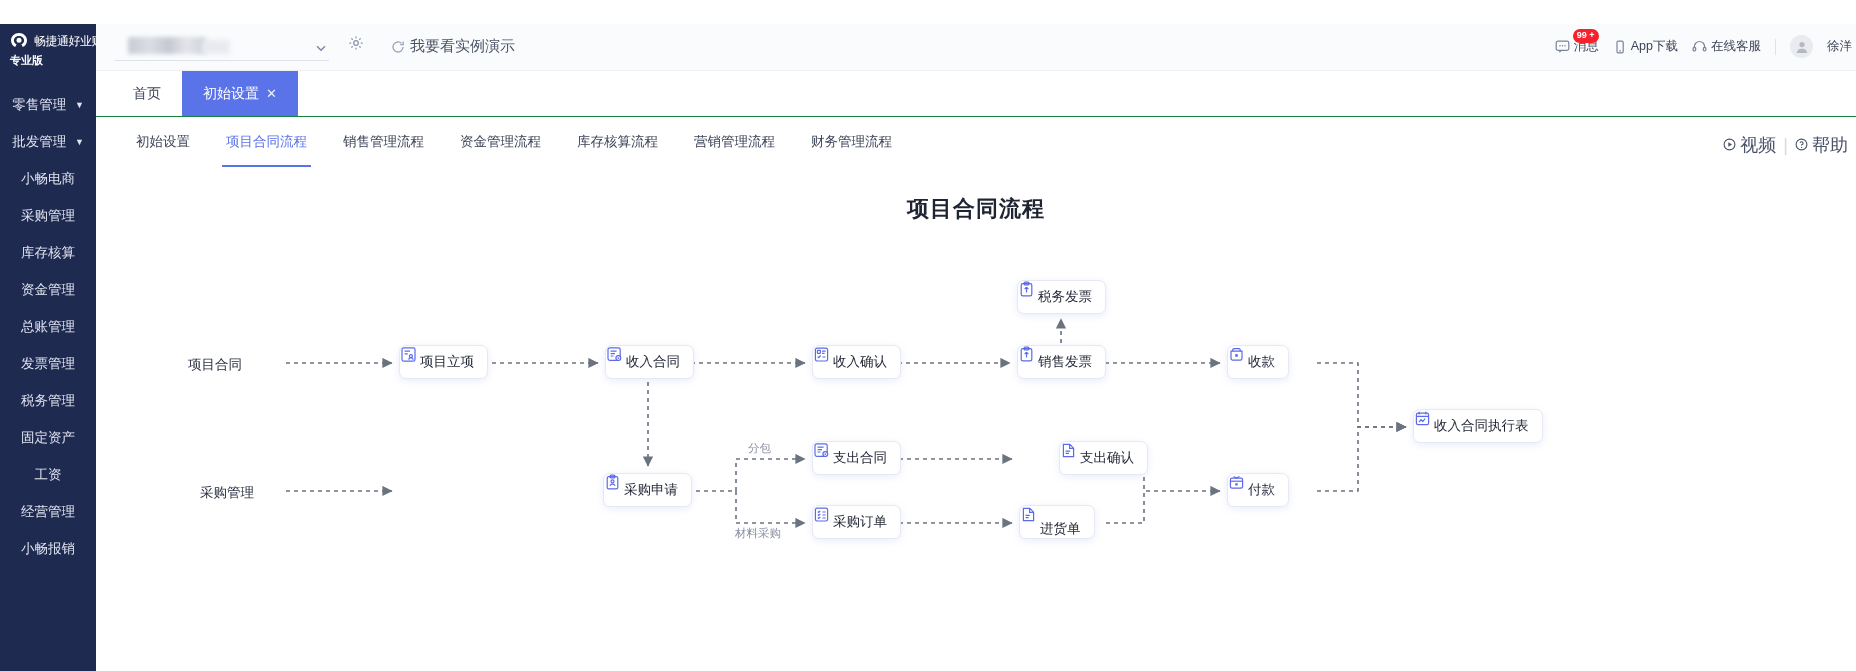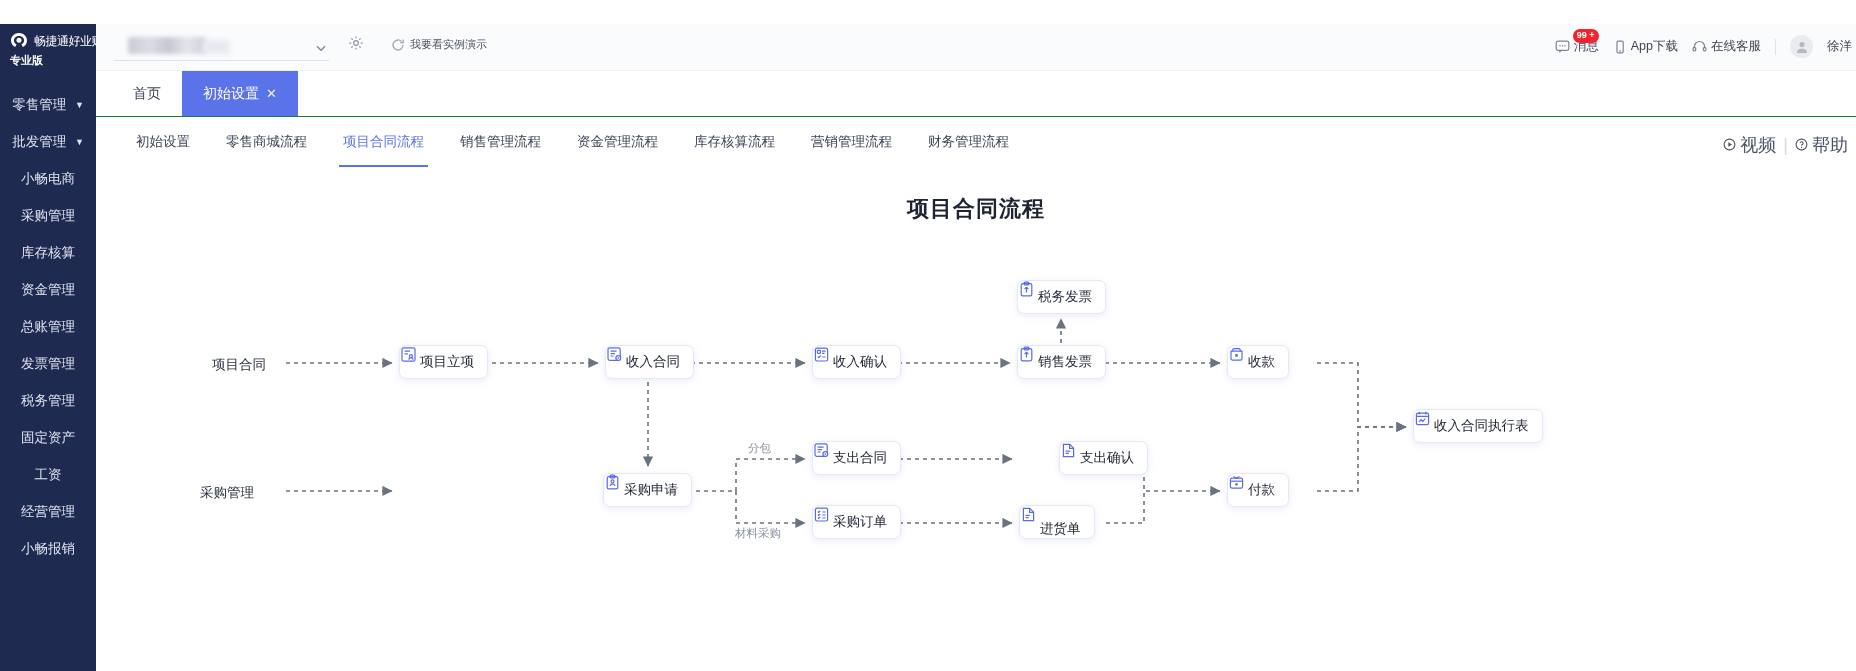--- a/index.html
+++ b/index.html
@@ -53,21 +53,21 @@
   .search-blur2 {
     position: absolute; left: 88px; top: 7px; width: 28px; height: 14px;
     background: #e8eaef; filter: blur(2.6px); border-radius: 2px;
   }
   .chev-down {
     position: absolute; left: 200px; top: 8px; width: 14px; height: 14px;
     color: #7a86a8;
   }
   .gear { position: absolute; left: 252px; top: 11px; color: #8a93aa; }
   .demo-link {
-    position: absolute; left: 295px; top: 13px; font-size: 11px; color: #4a5266;
+    position: absolute; left: 295px; top: 13px; font-size: 15px; color: #4a5266;
     display: flex; align-items: center; gap: 5px; cursor: pointer; white-space: nowrap;
   }
   .demo-link .ic { color: #9aa1b3; display: flex; }
 
   .topright {
     position: absolute; right: 0; top: 11px; display: flex; align-items: center;
     gap: 14px; font-size: 12.5px; color: #3d4458; padding-right: 4px;
   }
   .tr-item { display: flex; align-items: center; gap: 4px; cursor: pointer; position: relative; white-space: nowrap; }
   .tr-item .ic { color: #7b839a; display: flex; align-items: center; }
@@ -261,21 +261,20 @@
       <span>首页</span>
     </div>
     <div class="tab active">
       <span>初始设置</span>
       <span class="x">✕</span>
     </div>
   </div>
 
   <div class="subnav">
     <div class="subtab">初始设置</div>
-    <div class="subtab">零售商城流程</div>
     <div class="subtab active">项目合同流程</div>
     <div class="subtab">销售管理流程</div>
     <div class="subtab">资金管理流程</div>
     <div class="subtab">库存核算流程</div>
     <div class="subtab">营销管理流程</div>
     <div class="subtab">财务管理流程</div>
 
     <div class="subnav-right">
       <span class="lnk">
         <span>
@@ -336,21 +335,21 @@
           <path d="M1221,196 L1262,196 L1262,260 L1310,260"></path>
 
           <path d="M1221,324 L1262,324 L1262,260 L1310,260"></path>
         </g>
 
         <g stroke="#6b7280" stroke-width="1.6" stroke-dasharray="4,4" fill="none">
           <path d="M1010,356 L1048,356 L1048,324"></path>
         </g>
       </svg>
 
-      <div class="rowlabel" style="left:116px; top:189px;">项目合同</div>
+      <div class="rowlabel" style="left:92px; top:189px;">项目合同</div>
       <div class="rowlabel" style="left:104px; top:317px;">采购管理</div>
 
       <div class="edgelabel" style="left:652px; top:274px;">分包</div>
       <div class="edgelabel" style="left:639px; top:359px;">材料采购</div>
 
       <div class="node" style="left:303px; top:178px;">
         <span class="nic">
           <svg width="17" height="17" viewBox="0 0 17 17" fill="none" stroke="#5b6ae8" stroke-width="1.2">
             <rect x="2" y="1.8" width="13" height="13.4" rx="1.8"></rect>
             <path d="M4.6 5.2h5.4M4.6 7.8h3.2"></path>

